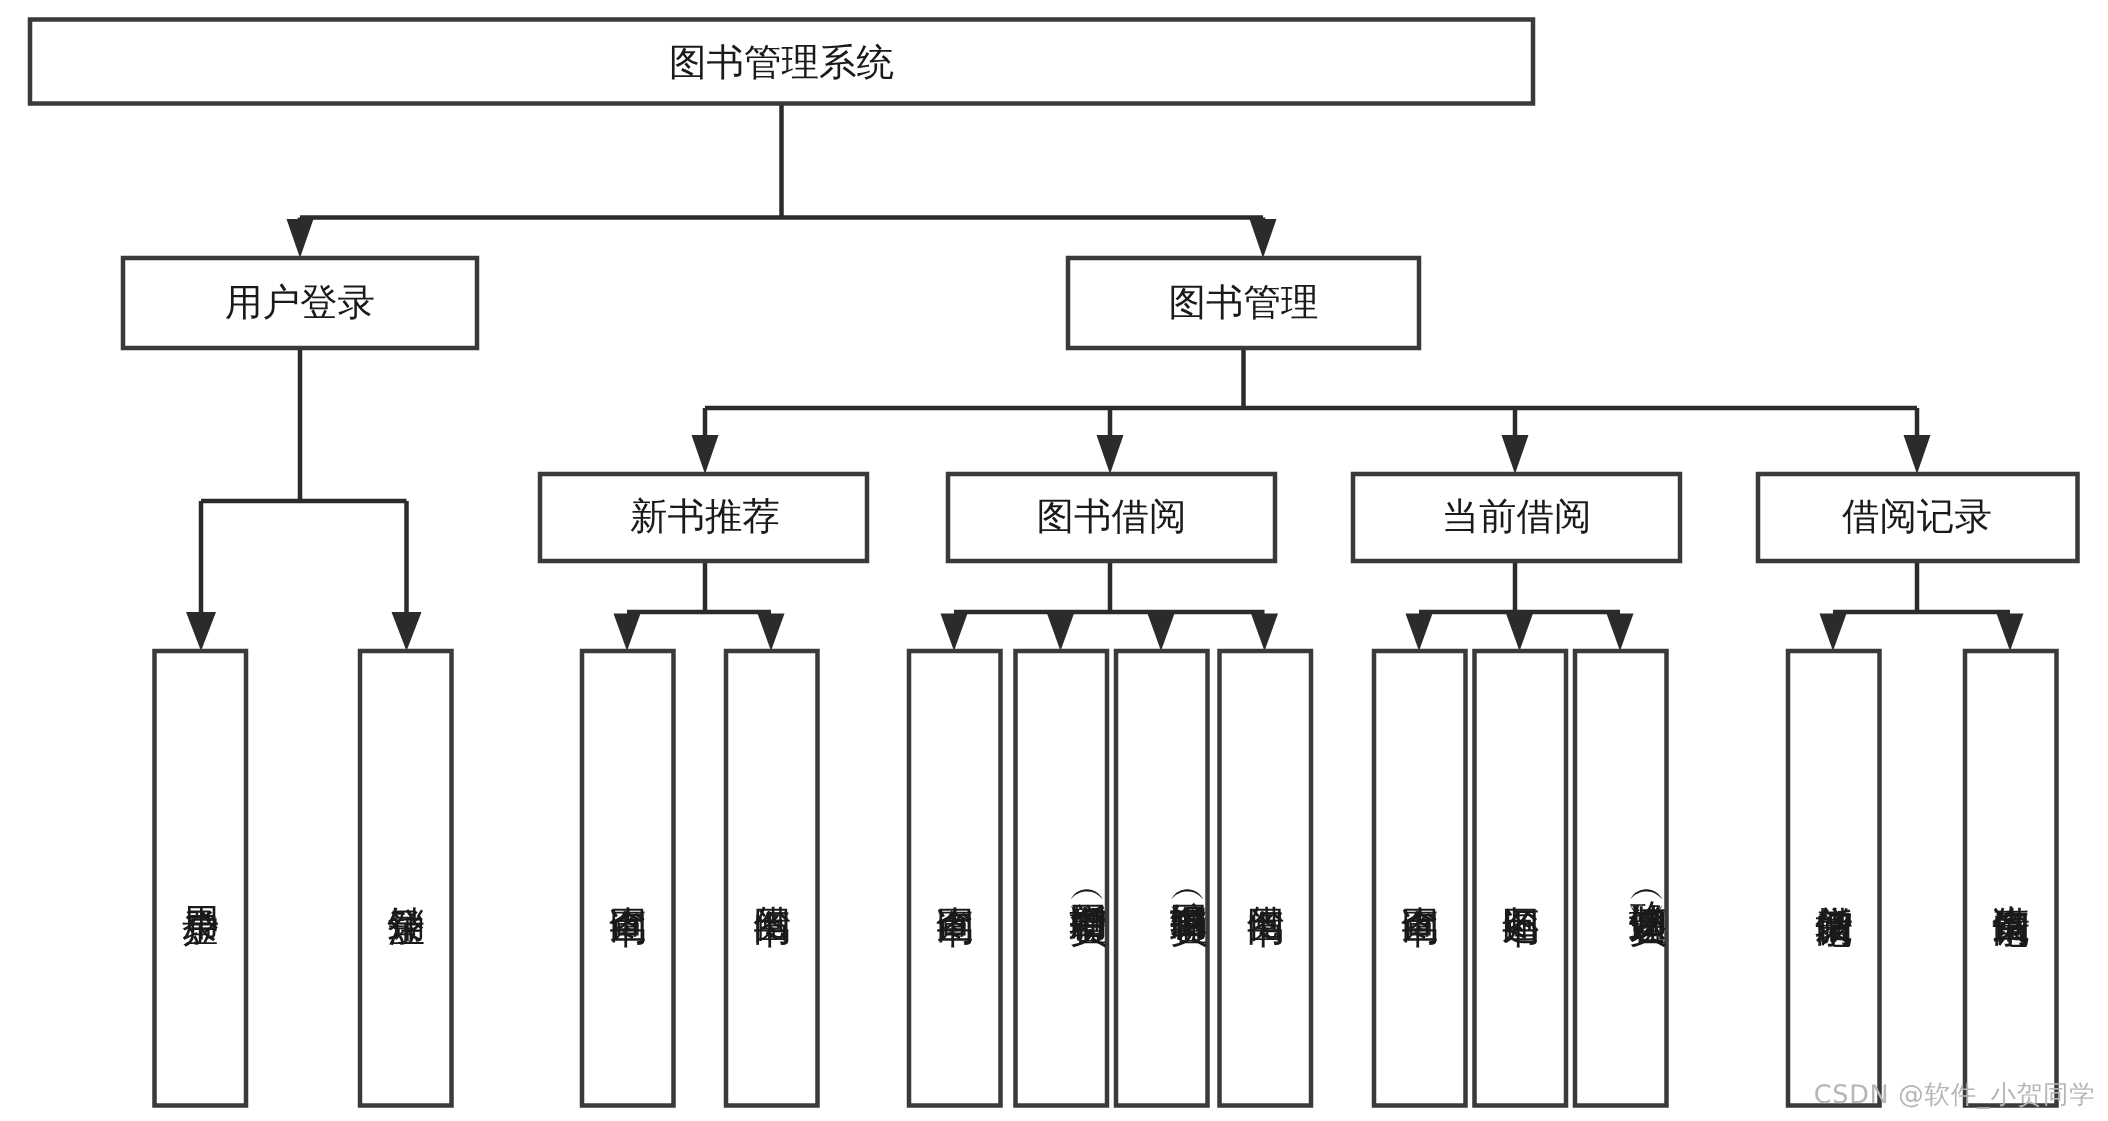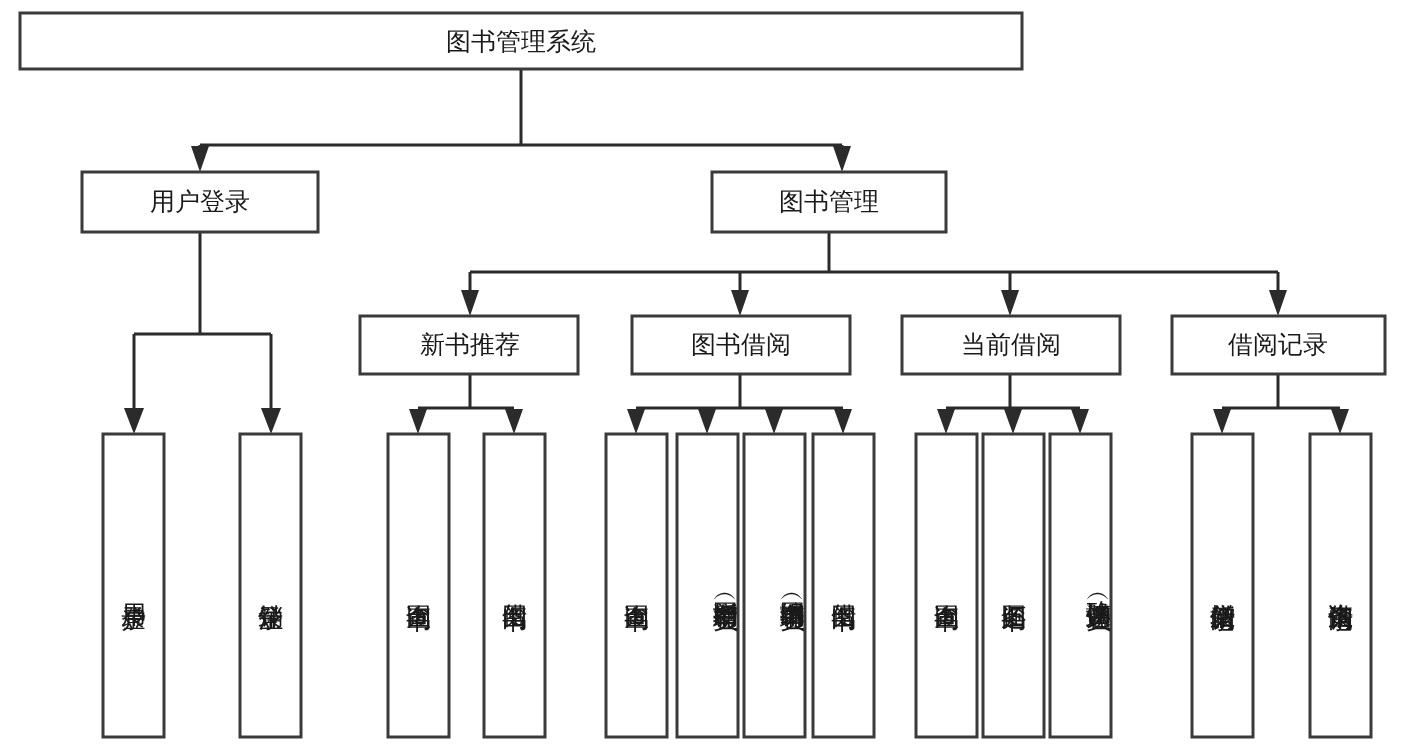--- a/index.html
+++ b/index.html
@@ -208,14 +208,15 @@
   <div class="node-label-v" style="left:606px; top:434px; width:61px; height:303px;">查询图书</div>
   <div class="node-label-v" style="left:677px; top:434px; width:61px; height:303px; align-items:flex-start;">新增图书（管理员）</div>
   <div class="node-label-v" style="left:744px; top:434px; width:61px; height:303px; align-items:flex-start;">编辑图书（管理员）</div>
   <div class="node-label-v" style="left:813px; top:434px; width:61px; height:303px;">借阅图书</div>
   <div class="node-label-v" style="left:916px; top:434px; width:61px; height:303px;">查询图书</div>
   <div class="node-label-v" style="left:983px; top:434px; width:61px; height:303px;">归还图书</div>
   <div class="node-label-v" style="left:1050px; top:434px; width:61px; height:303px; align-items:flex-start;">确认归还（管理员）</div>
   <div class="node-label-v" style="left:1192px; top:434px; width:61px; height:303px;">新增借阅记录</div>
   <div class="node-label-v" style="left:1310px; top:434px; width:61px; height:303px;">查询借阅记录</div>
 
+  <div class="watermark">CSDN @软件_小贺同学</div>
 
 </div>
 
 </body></html>

